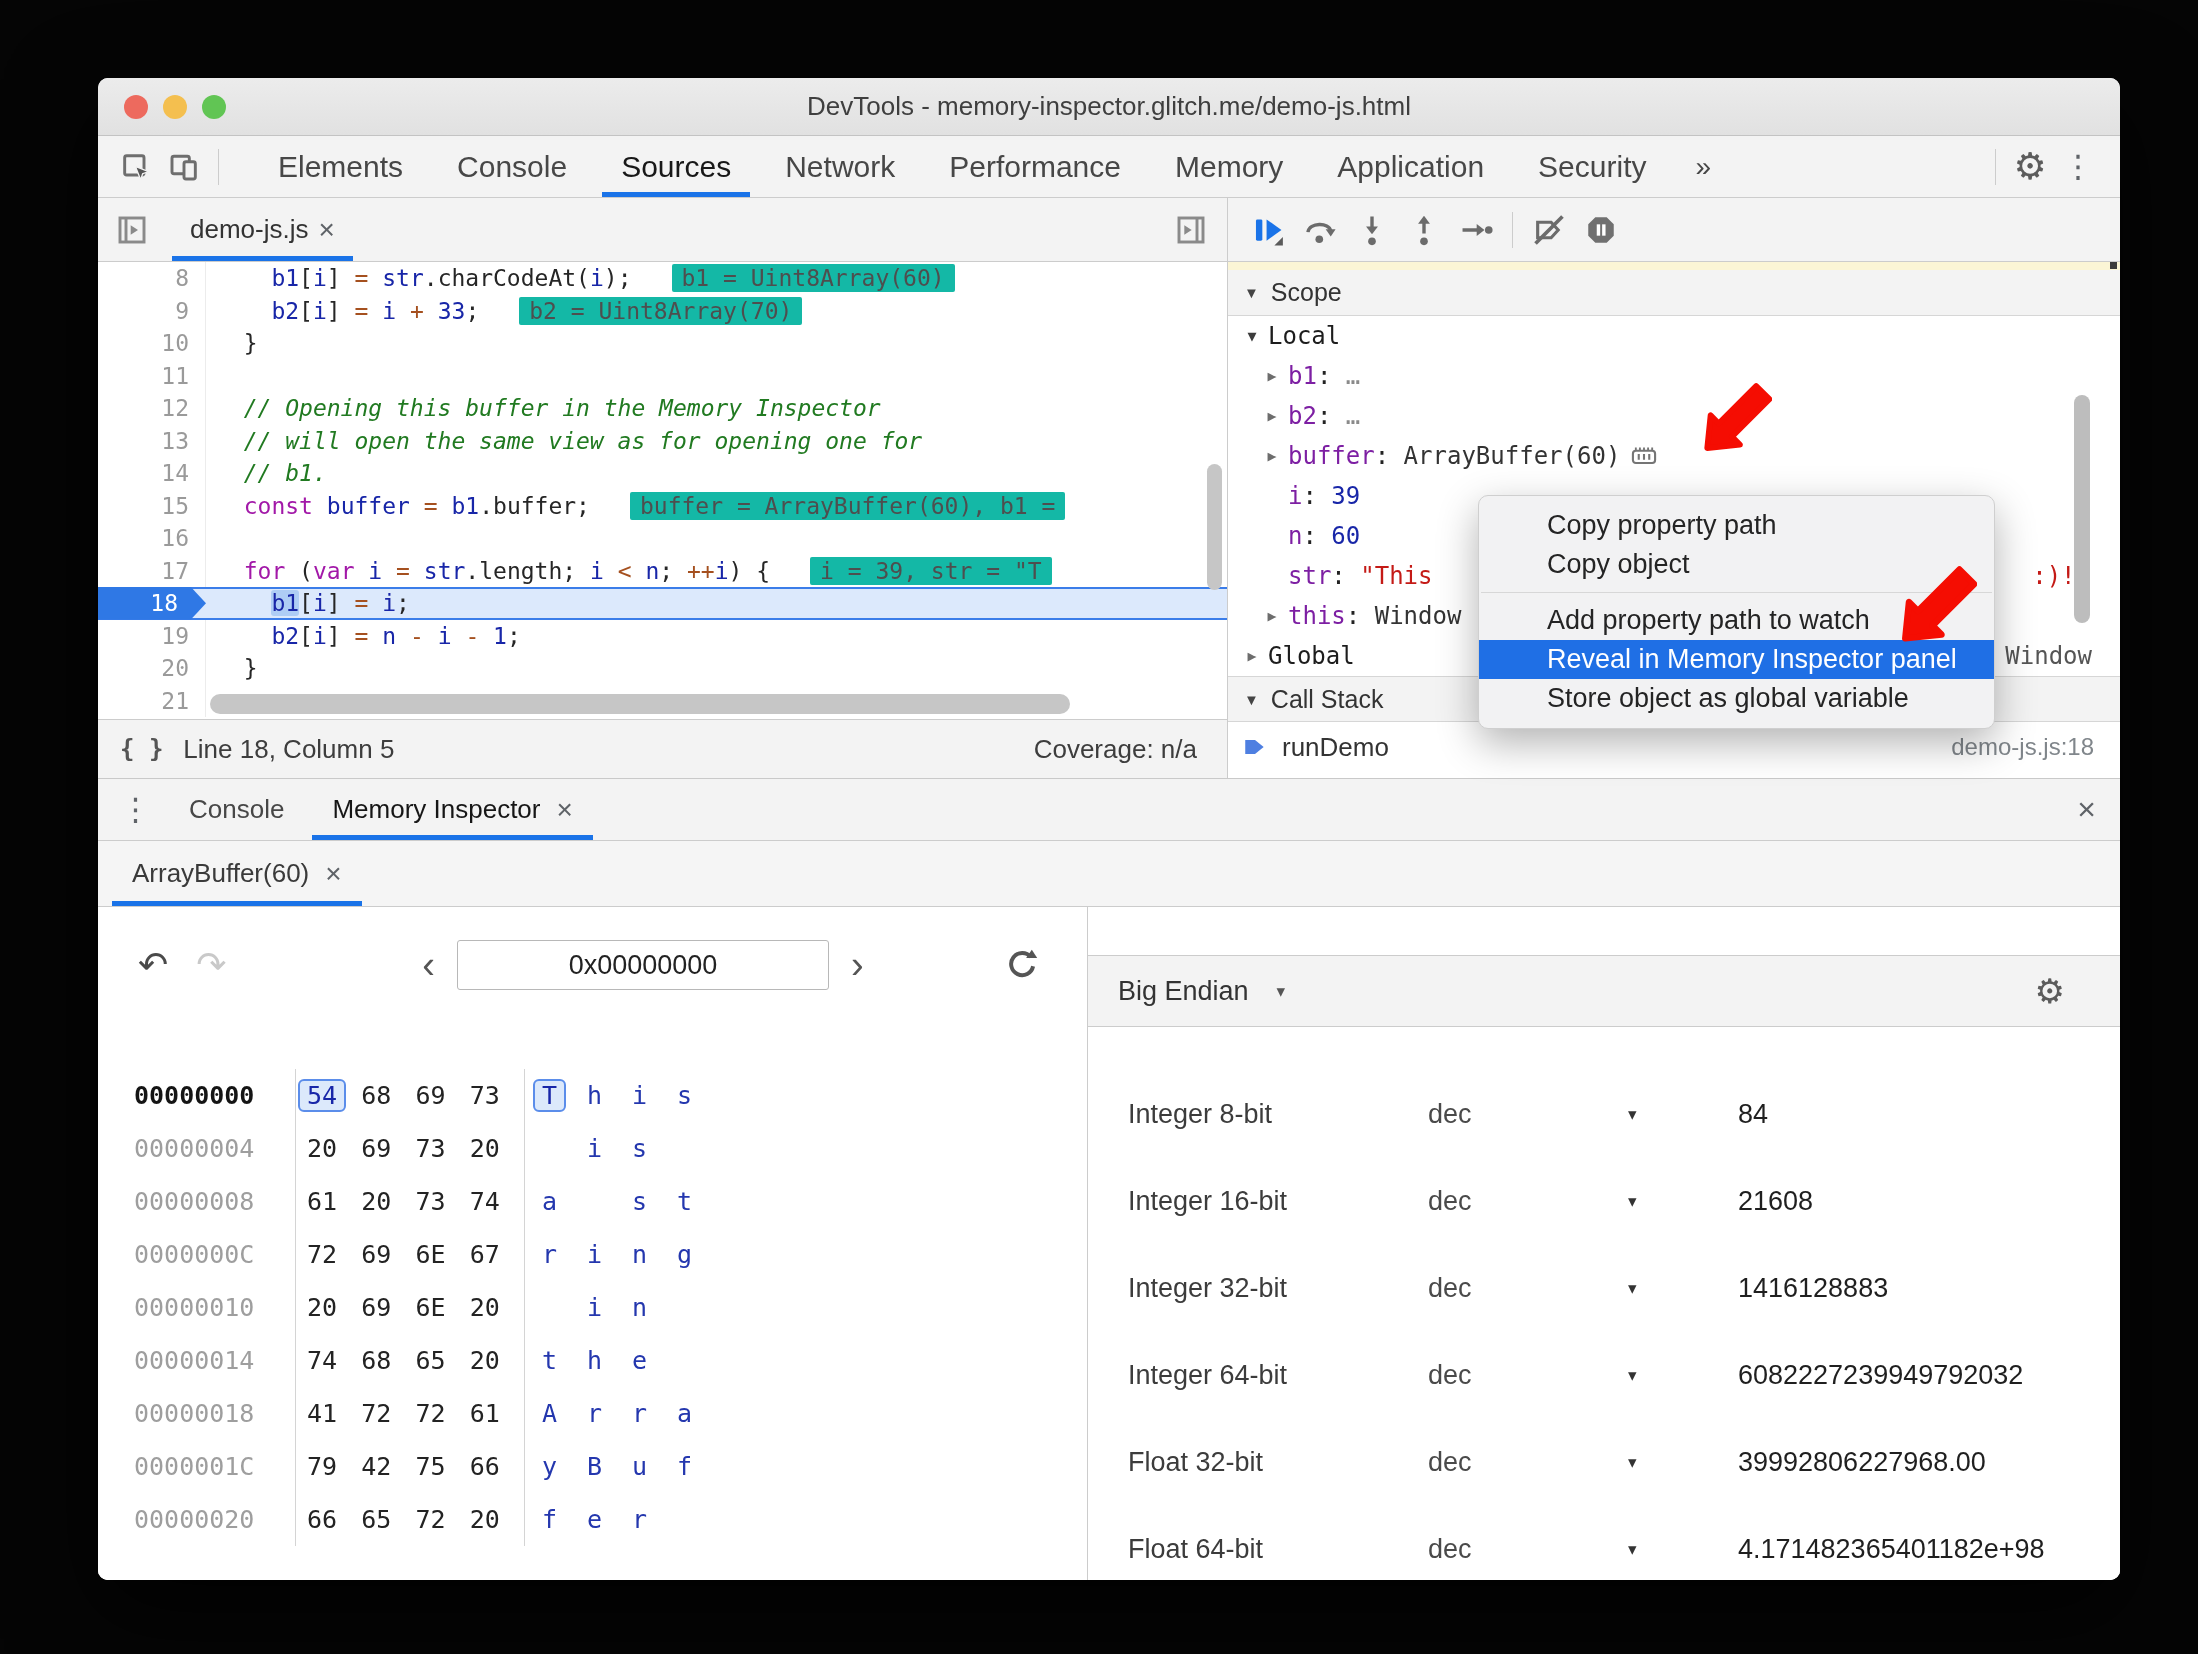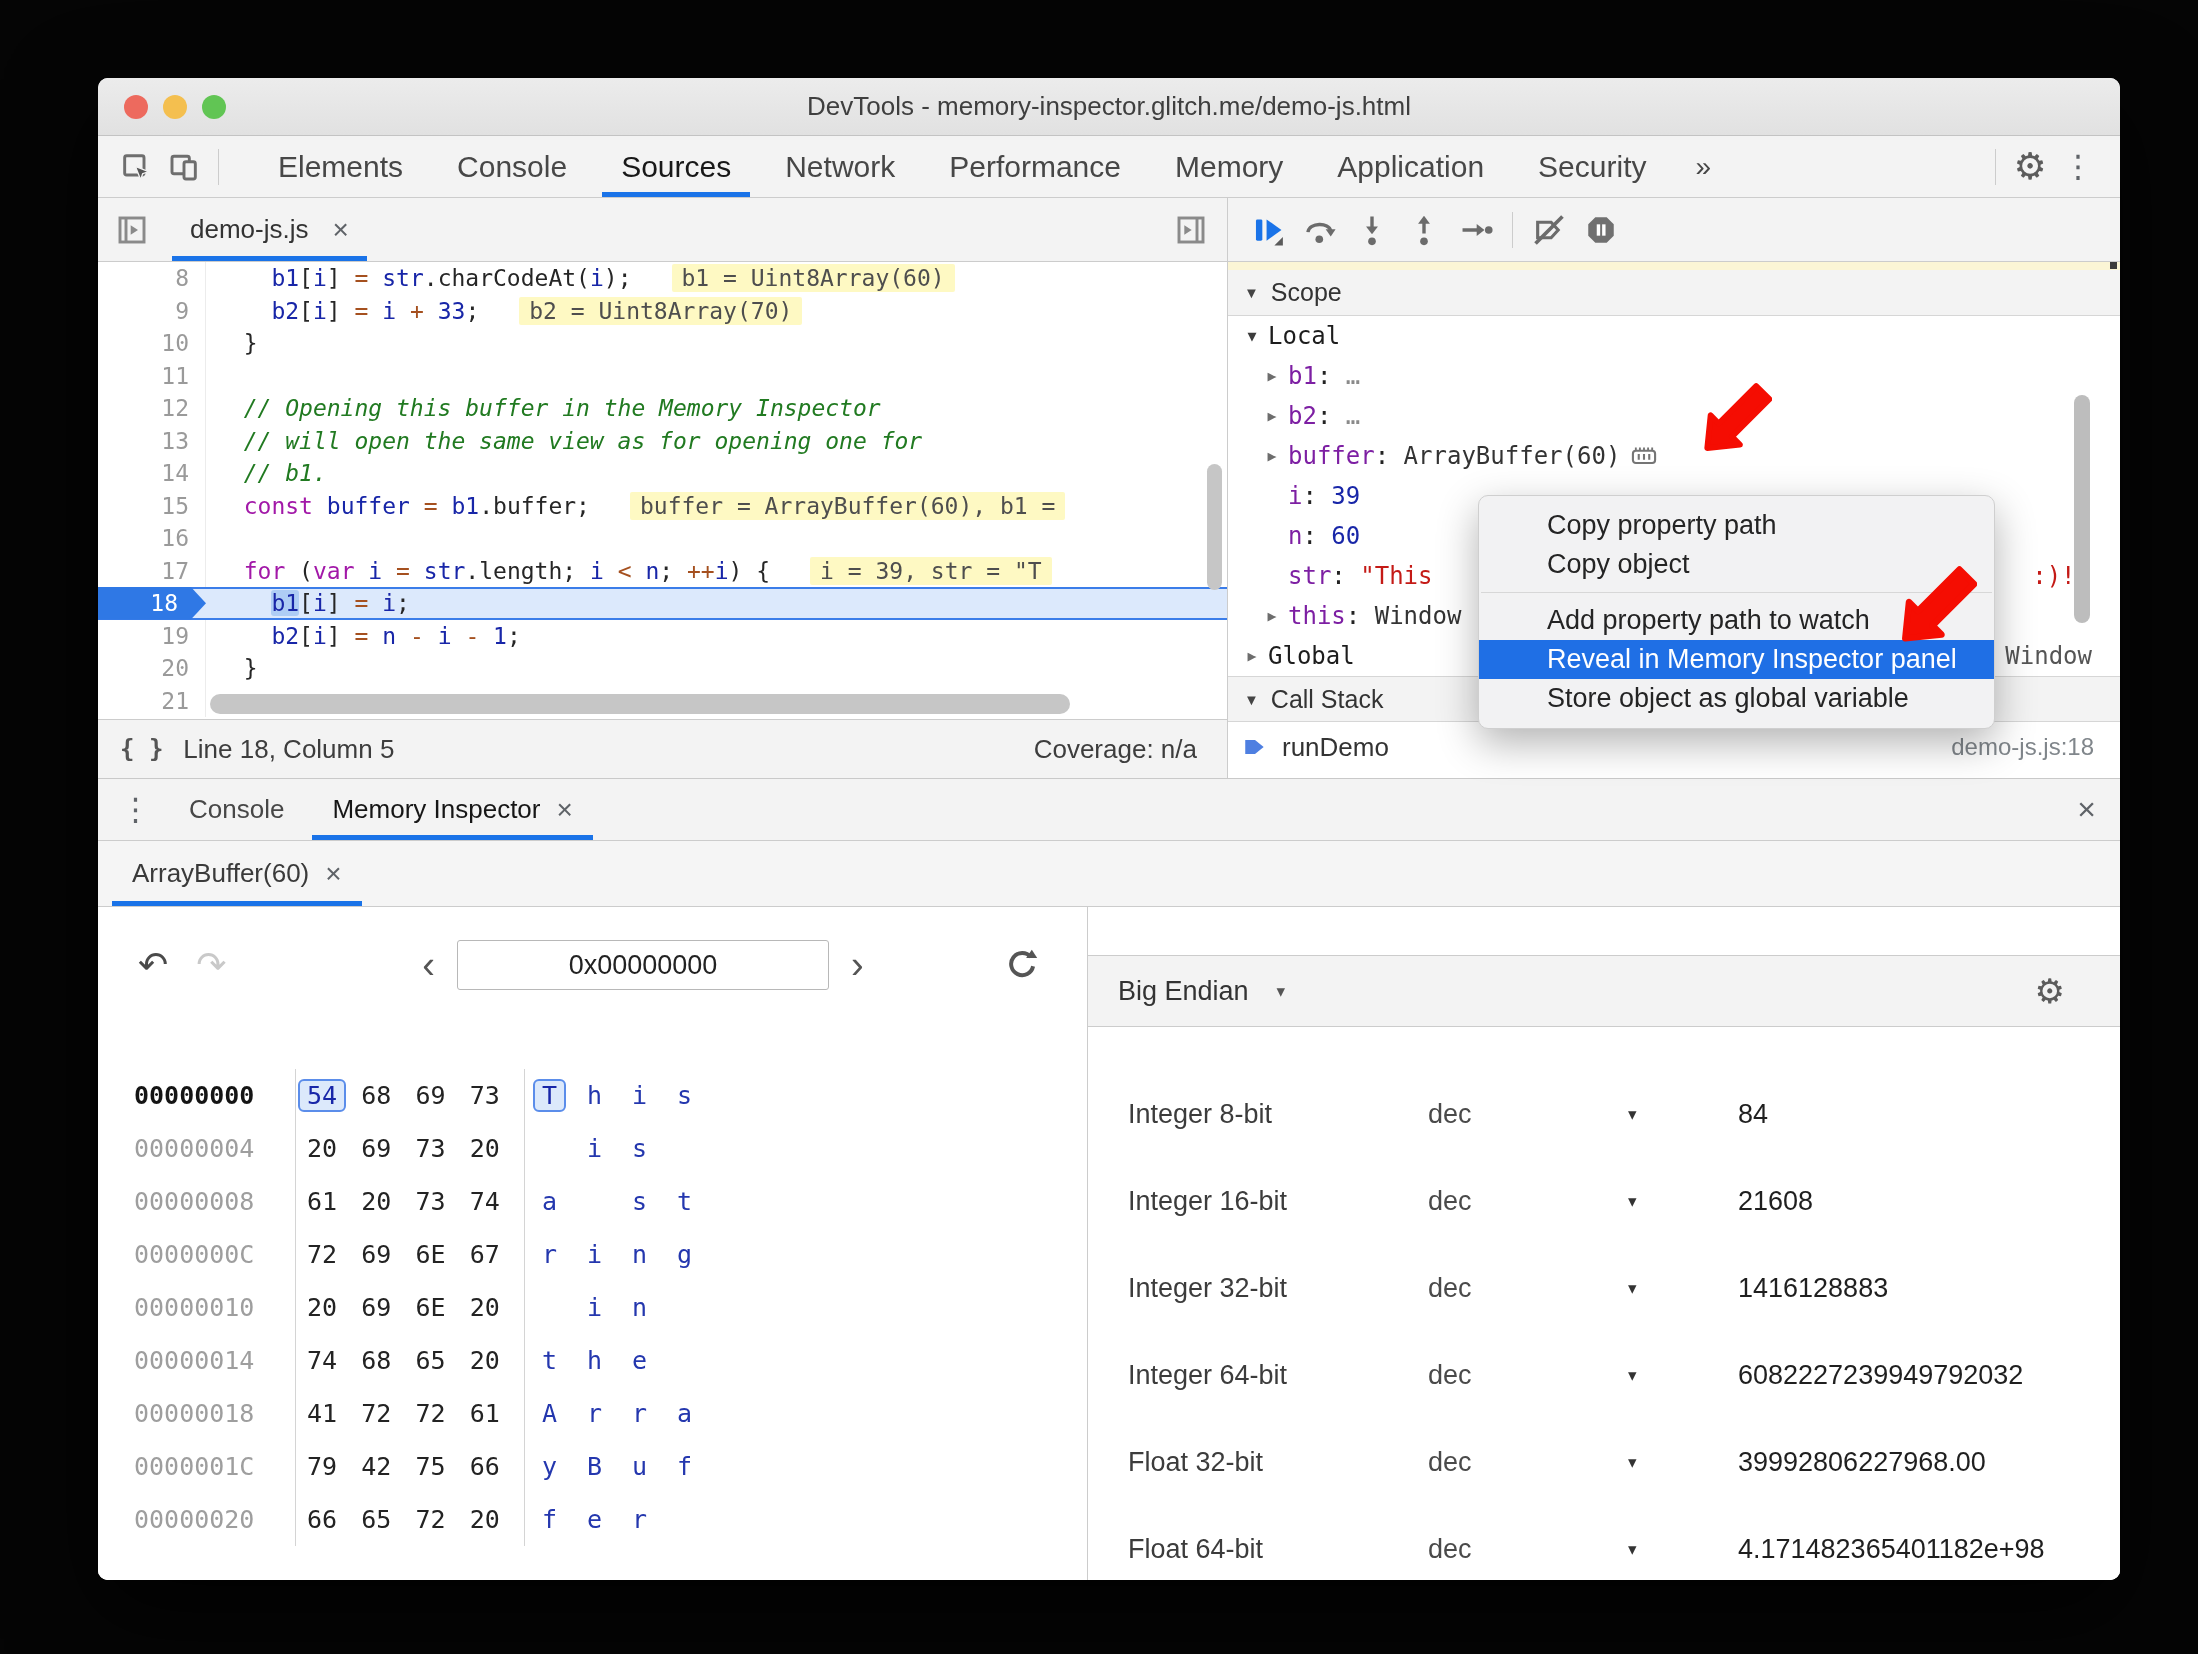--- a/index.html
+++ b/index.html
@@ -24,36 +24,36 @@
   .ttab.active::after{content:"";position:absolute;left:8px;right:8px;bottom:0;height:5px;background:#1a73e8}
   .overflow{font-size:28px;color:#474747;padding:0 22px}
   .tb-right{margin-left:auto;display:flex;align-items:center}
   .glyph-gear{font-size:37px;color:#5c5c5c}
   .glyph-kebab{font-size:31px;color:#5f6368}
 
   
   .main-area{height:580px;flex:none;display:flex}
   .sources{width:1130px;flex:none;border-right:1px solid #ccc;display:flex;flex-direction:column;background:#fff}
   .filetabs{height:64px;flex:none;background:#f3f3f3;border-bottom:1px solid #ccc;display:flex;align-items:center;position:relative;padding-left:10px}
-  .ftab{height:100%;display:flex;align-items:center;padding:0 20px;font-size:26px;color:#333;position:relative;margin-left:14px;gap:24px}
+  .ftab{height:100%;display:flex;align-items:center;padding:0 20px;font-size:26px;color:#333;position:relative;margin-left:14px;gap:10px}
   .ftab.active::after{content:"";position:absolute;left:2px;right:2px;bottom:0;height:5px;background:#1a73e8}
   .close-x{color:#5f6368;font-size:28px}
   .sidebar-toggle-r{position:absolute;right:12px}
 
   
   .editor{flex:1;position:relative;overflow:hidden;font-family:"DejaVu Sans Mono",monospace;font-size:23px;background:#fff}
   .cl{display:flex;height:32.5px;align-items:center;white-space:pre}
   .gut{width:108px;flex:none;text-align:right;padding-right:16px;color:#9a9a9a;border-right:1px solid #ececec;height:100%;display:flex;align-items:center;justify-content:flex-end}
   .codeln{flex:1;overflow:hidden;padding-left:10px}
   .cl.exec{background:#dce9fc;box-shadow:inset 0 2px 0 #3b7de9,inset 0 -2px 0 #3b7de9}
   .cl.exec .gut{background:#2f78e5;color:#fff;border-right:none;clip-path:polygon(0 0,86% 0,100% 50%,86% 100%,0 100%);padding-right:28px}
   .tk-p{color:#262626}.tk-v{color:#1826a8}.tk-k{color:#a218a8}.tk-o{color:#a5501f}.tk-n{color:#1826a8}
   .tk-c{color:#217a21;font-style:italic}
   .tk-sel{background:#aecdf5;border-radius:3px}
-  .hint{display:inline-block;background:#fef9c3;color:#4e4e4e;padding:1px 10px;margin-left:40px;border-radius:2px}
+  .hint{display:inline-block;background:#14b8a6;color:#4e4e4e;padding:1px 10px;margin-left:40px;border-radius:2px}
   .hscroll{position:absolute;left:112px;bottom:5px;width:860px;height:20px;background:#c6c6c6;border-radius:10px}
   .vscroll-ed{position:absolute;right:5px;top:202px;width:15px;height:126px;background:#c6c6c6;border-radius:8px}
 
   .status{height:59px;flex:none;border-top:1px solid #ccc;background:#f3f3f3;display:flex;align-items:center;font-size:26px;color:#3d3d3d}
   .braces{font-family:"DejaVu Sans Mono",monospace;font-weight:bold;margin:0 20px 0 22px;font-size:24px;color:#555}
   .coverage{margin-left:auto;margin-right:30px}
 
   
   .sidebar{flex:1;display:flex;flex-direction:column;position:relative;background:#fff;overflow:hidden}
   .dbg-toolbar{height:64px;flex:none;background:#f3f3f3;border-bottom:1px solid #ccc;display:flex;align-items:center;padding-left:14px}

